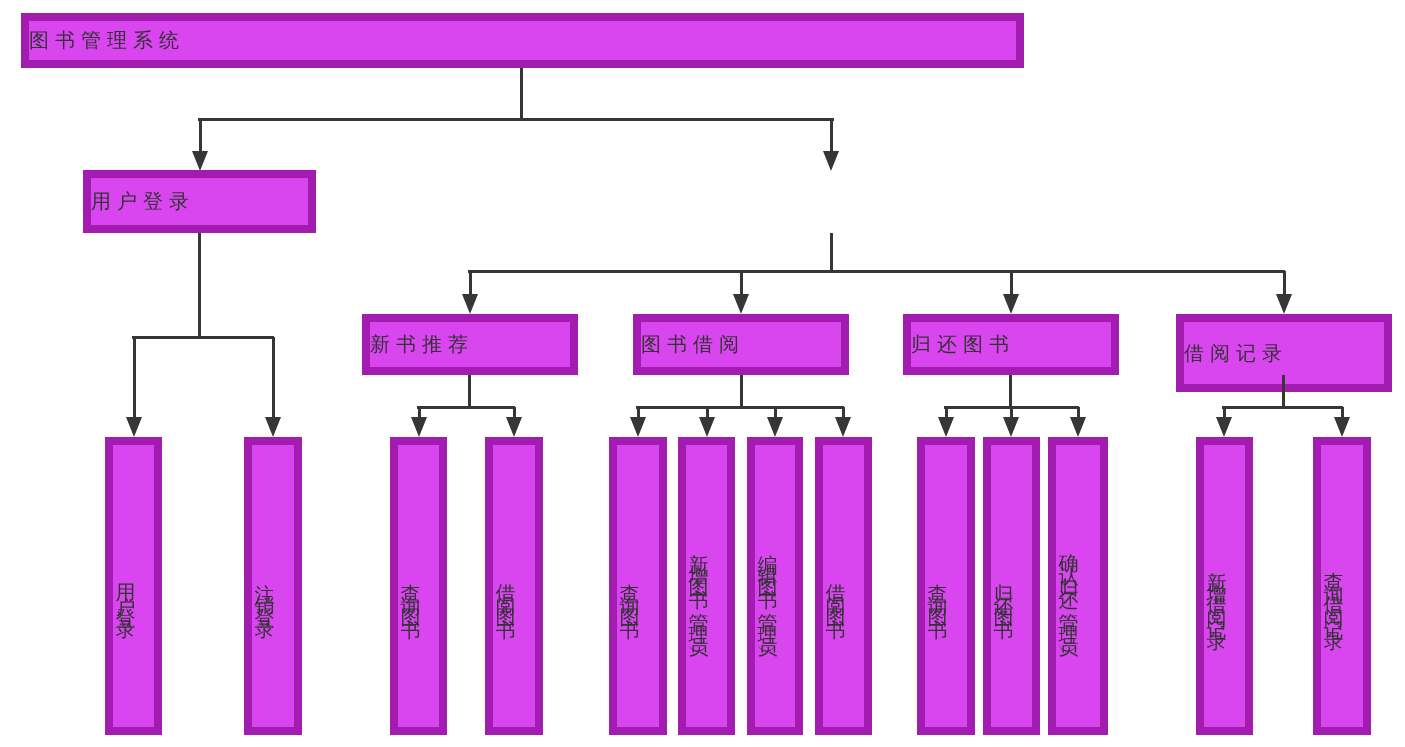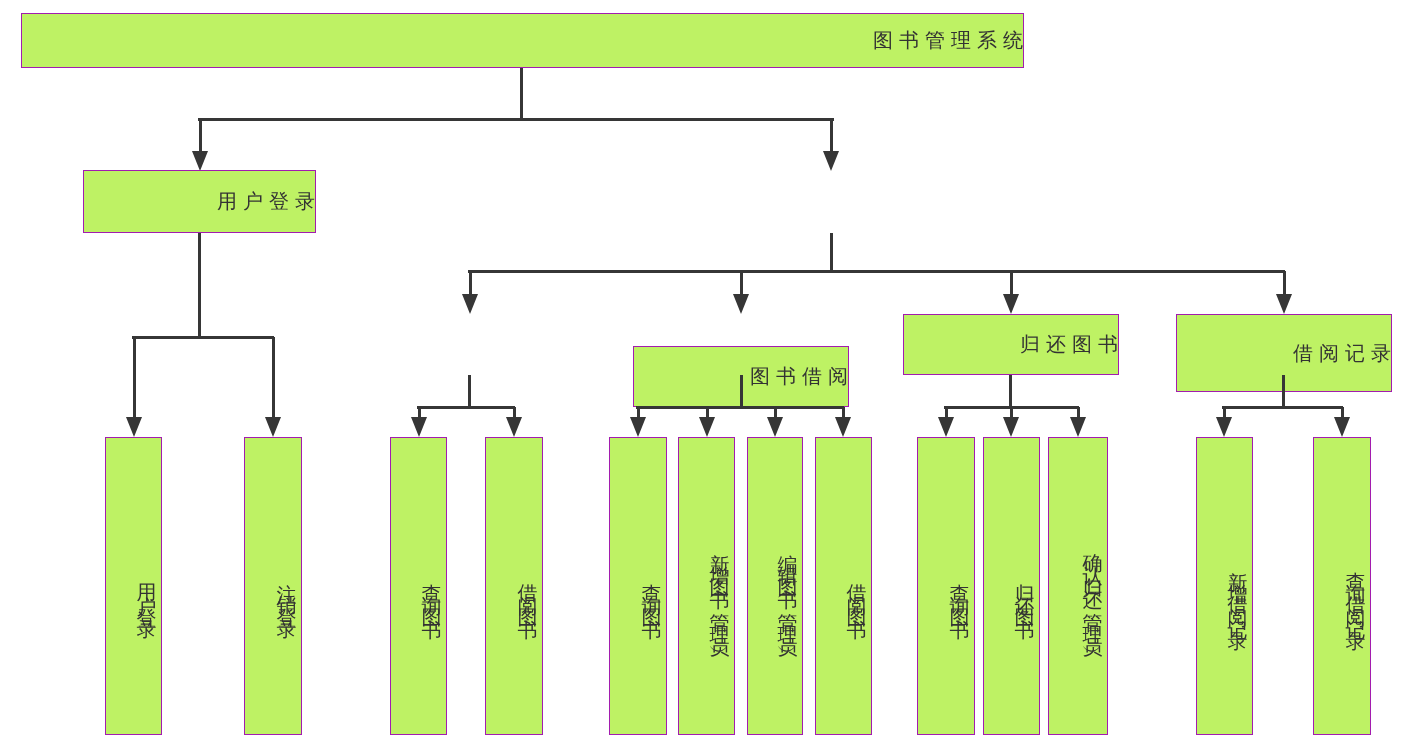--- a/index.html
+++ b/index.html
@@ -7,25 +7,25 @@
     position: relative;
     width: 1405px;
     height: 747px;
     background: #ffffff;
     font-family: "Liberation Sans", sans-serif;
     overflow: hidden;
   }
   
   .node {
     position: absolute;
-    border: 1px solid #a21caf;
-    background: #bef264;
+    border: 8px solid #a21caf;
+    background: #d946ef;
     display: flex;
     align-items: center;
-    justify-content: flex-end;
+    justify-content: flex-start;
     color: #333333;
     box-sizing: border-box;
   }
   .hlabel {
     font-size: 20px;
     letter-spacing: 6px;
     margin-right: -6px;
     color: #333333;
     white-space: nowrap;
   }
@@ -115,21 +115,24 @@
     </div>
   <div class="varrow" style="left:1003px; top:271px; height:43px;">
       <i class="shaft"></i>
       <i class="head"></i>
     </div>
   <div class="varrow" style="left:1276px; top:271px; height:43px;">
       <i class="shaft"></i>
       <i class="head"></i>
     </div>
 
-  <div class="node" style="left:633px; top:314px; width:216px; height:61px;margin-top:32px;">
+  <div class="node" style="left:362px; top:314px; width:216px; height:61px;">
+    <span class="hlabel">新书推荐</span>
+  </div>
+  <div class="node" style="left:633px; top:314px; width:216px; height:61px;">
     <span class="hlabel">图书借阅</span>
   </div>
   <div class="node" style="left:903px; top:314px; width:216px; height:61px;">
     <span class="hlabel">归还图书</span>
   </div>
   <div class="node" style="left:1176px; top:314px; width:216px; height:78px;">
     <span class="hlabel">借阅记录</span>
   </div>
 
   <div class="vline" style="left:468px; top:375px; height:34px;"></div>

